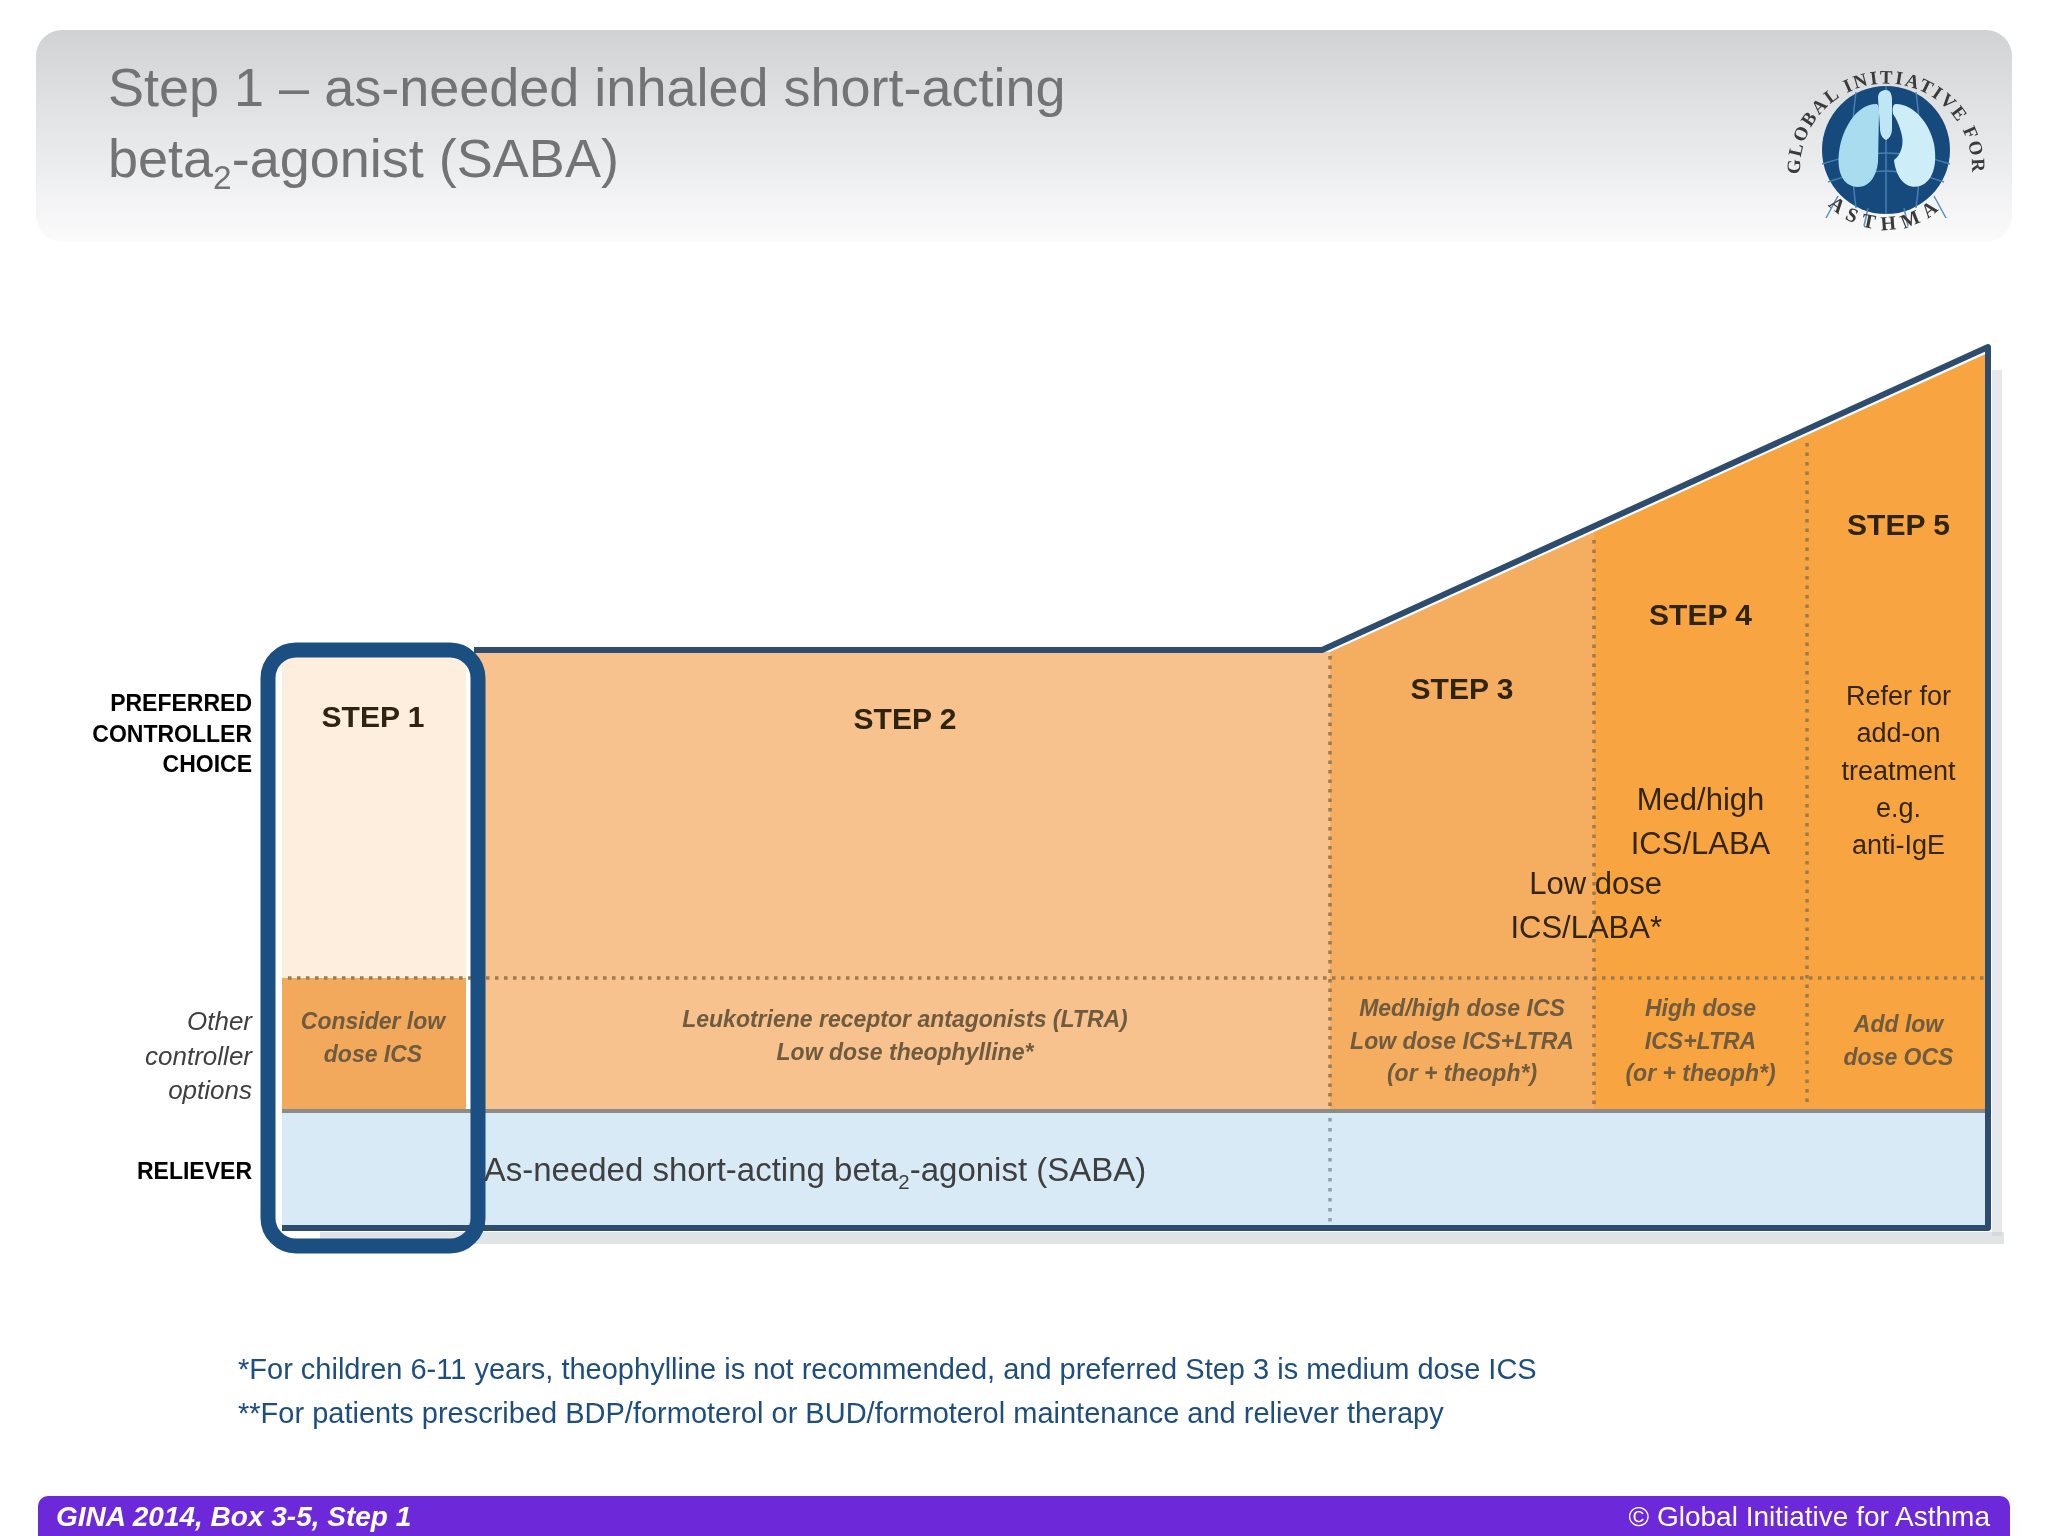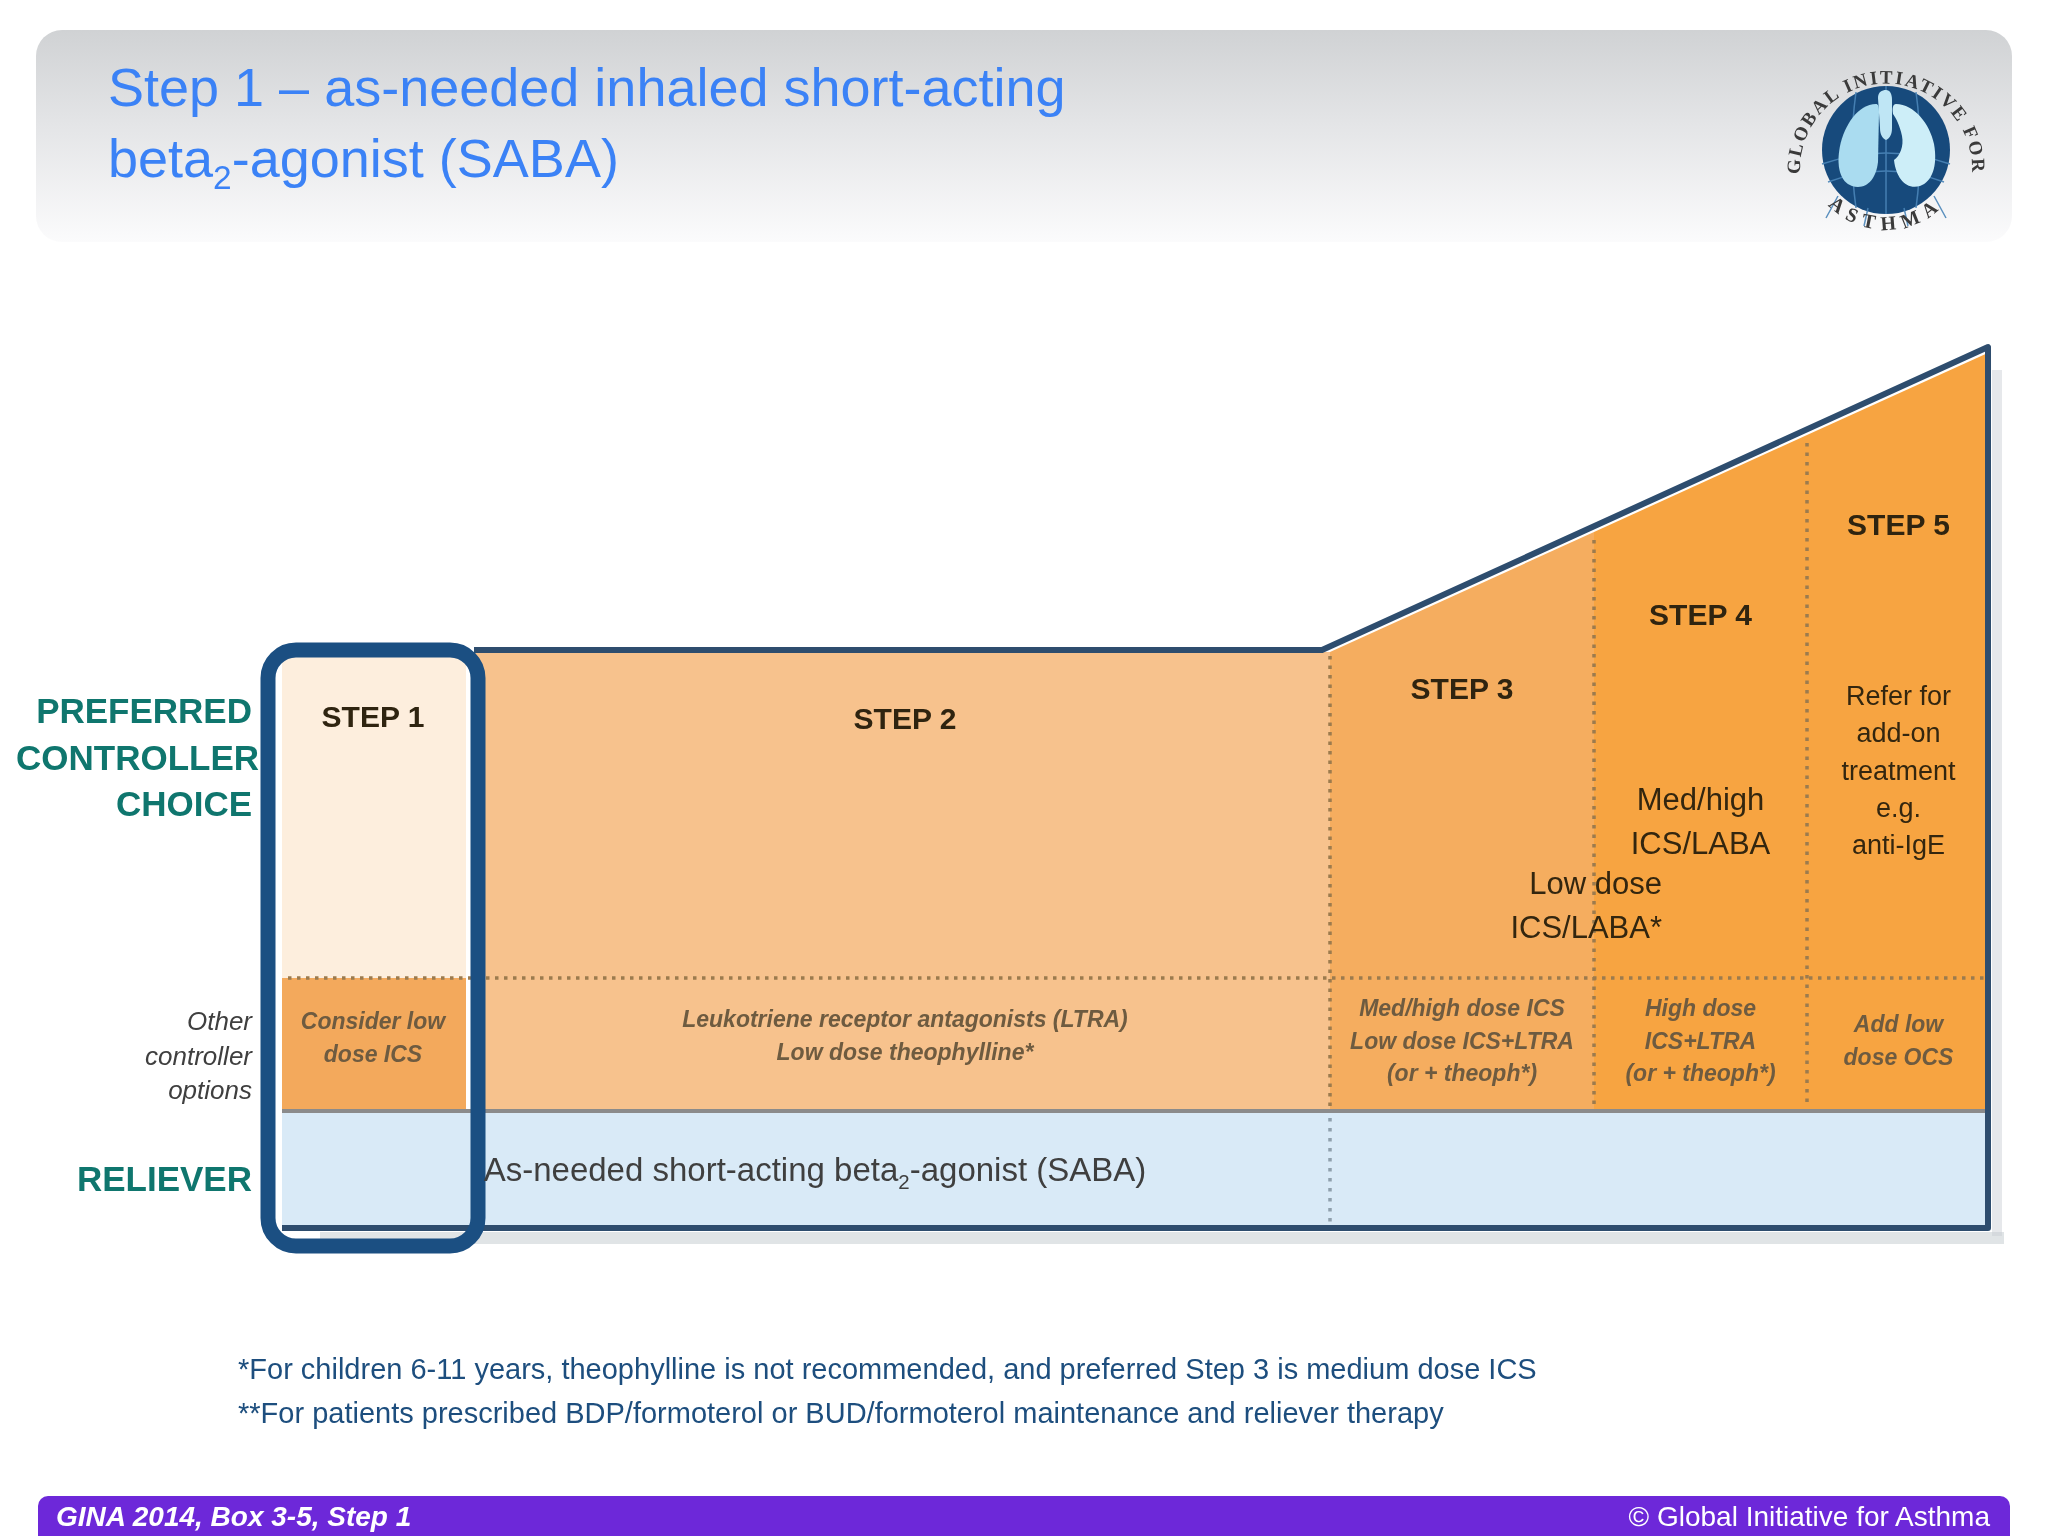--- a/index.html
+++ b/index.html
@@ -2,28 +2,28 @@
 <html><head>
 <meta charset="utf-8">
 <style>
   html,body{margin:0;padding:0;background:#fff;}
   #slide{position:relative;width:2048px;height:1536px;background:#ffffff;overflow:hidden;
          font-family:"Liberation Sans",sans-serif;}
   .abs{position:absolute;}
   
   #header{left:36px;top:30px;width:1976px;height:212px;border-radius:26px;
           background:linear-gradient(#d0d2d4 0%,#e4e5e7 45%,#fbfbfc 100%);}
-  #title{left:108px;top:52px;width:1500px;font-size:54px;line-height:1.32;color:#3b82f6;}
+  #title{left:108px;top:52px;width:1500px;font-size:54px;line-height:1.32;color:#737373;}
   #title sub{font-size:0.62em;}
   
   .step-label{font-weight:bold;font-size:30px;color:#2f2410;text-align:center;}
   .pref-text{font-size:31px;color:#33260f;text-align:center;line-height:1.42;font-weight:500;}
   .other-text{font-size:23px;color:#6e5b40;font-style:italic;font-weight:600;
               text-align:center;line-height:1.42;}
-  .row-label{color:#0f766e;font-weight:bold;font-size:35px;text-align:right;line-height:1.33;}
+  .row-label{color:#000000;font-weight:bold;font-size:23px;text-align:right;line-height:1.33;}
   .row-label.italic{font-style:italic;font-weight:400;color:#3f3f3f;font-size:26px;margin-top:8px;}
   .reliever-text{font-size:33px;color:#3f3f3f;text-align:center;line-height:1.35;}
   .reliever-text sub{font-size:0.62em;}
   
   #footnotes{left:238px;top:1348px;width:1640px;font-size:29px;color:#1d4e7e;line-height:1.5;}
   
   #footerbar{left:38px;top:1496px;width:1972px;height:40px;background:#6d28d9;
              border-radius:10px 10px 0 0;color:#ffffff;}
   #footer-left{left:18px;top:0;height:40px;line-height:42px;font-size:28px;
                font-style:italic;font-weight:bold;color:#fff;}

